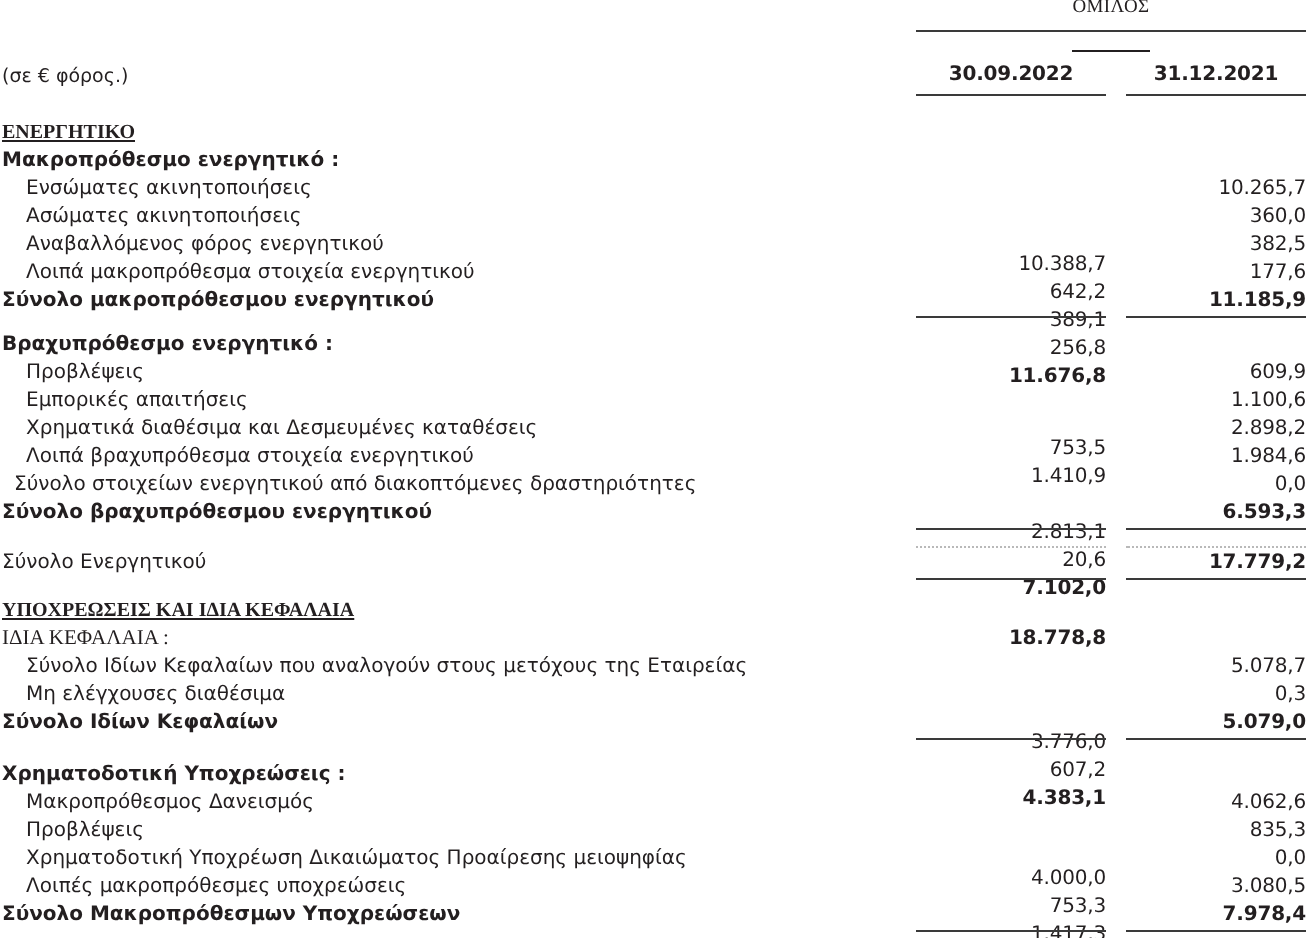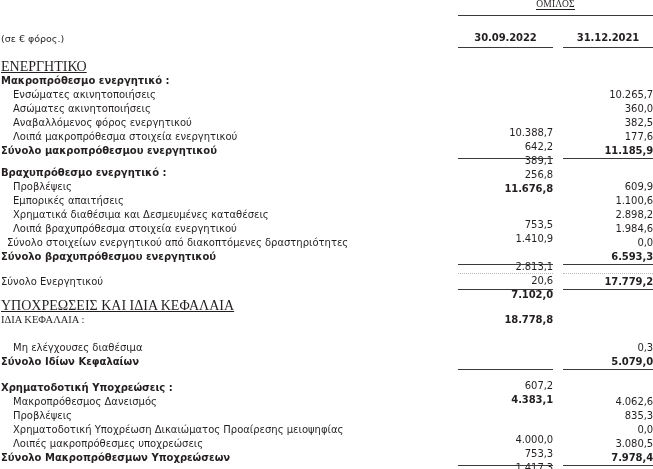--- a/index.html
+++ b/index.html
@@ -35,21 +35,21 @@
     top: -1px;
     width: 195px;
     text-align: center;
     font-size: 9.5px;
     letter-spacing: 0.2px;
     font-family: "Liberation Serif", "DejaVu Serif", serif;
     color: #231f20;
   }
   .group-header .grp-label span {
     border-bottom: 1px solid #231f20;
-    padding-bottom: 0px;
+    padding-bottom: 16px;
   }
   .group-header .grp-rule {
     position: absolute;
     left: 0;
     top: 15px;
     width: 195px;
     border-top: 1.3px solid #3a3a3a;
   }
 
   .units {
@@ -97,22 +97,22 @@
     color: #231f20;
   }
   .label.ind0  { left: 1px; }
   .label.ind05 { left: 7px; }
   .label.ind1  { left: 13px; }
 
   .label.bold   { font-weight: bold; }
   .label.uline  { text-decoration: underline; }
   .label.serifu {
     font-family: "Liberation Serif", "DejaVu Serif", serif;
-    font-size: 14px;
-    font-weight: normal;
+    font-size: 10px;
+    font-weight: bold;
   }
   .label.serif {
     font-family: "Liberation Serif", "DejaVu Serif", serif;
     font-size: 10.5px;
   }
 
   .val {
     position: absolute;
     top: 0;
     font-size: 10px;
@@ -252,20 +252,25 @@
   <div class="underrule c2" style="top:289px"></div>
 
   <div class="row" style="top:299px">
     <div class="label ind0 serifu uline">ΥΠΟΧΡΕΩΣΕΙΣ ΚΑΙ ΙΔΙΑ ΚΕΦΑΛΑΙΑ</div>
   </div>
 
   <div class="row" style="top:313px">
     <div class="label ind0 serif">ΙΔΙΑ ΚΕΦΑΛΑΙΑ :</div>
   </div>
 
+  <div class="row" style="top:327px">
+    <div class="label ind1">Σύνολο Ιδίων Κεφαλαίων που αναλογούν στους μετόχους της Εταιρείας</div>
+    <div class="val c1">3.776,0</div>
+    <div class="val c2">5.078,7</div>
+  </div>
 
   <div class="row" style="top:341px">
     <div class="label ind1">Μη ελέγχουσες διαθέσιμα</div>
     <div class="val c1">607,2</div>
     <div class="val c2">0,3</div>
   </div>
 
   <div class="row" style="top:355px">
     <div class="label ind0 bold">Σύνολο Ιδίων Κεφαλαίων</div>
     <div class="val c1 bold">4.383,1</div>

